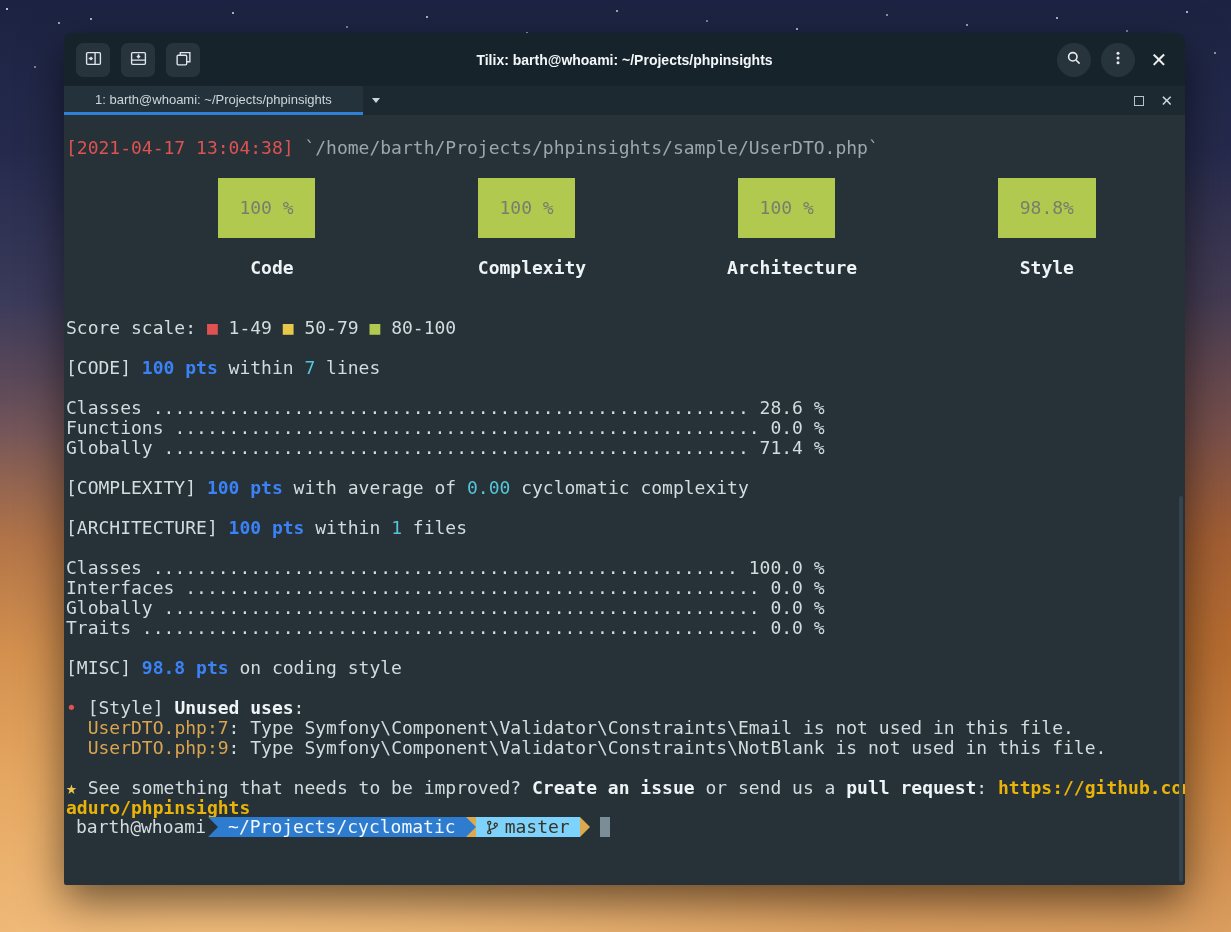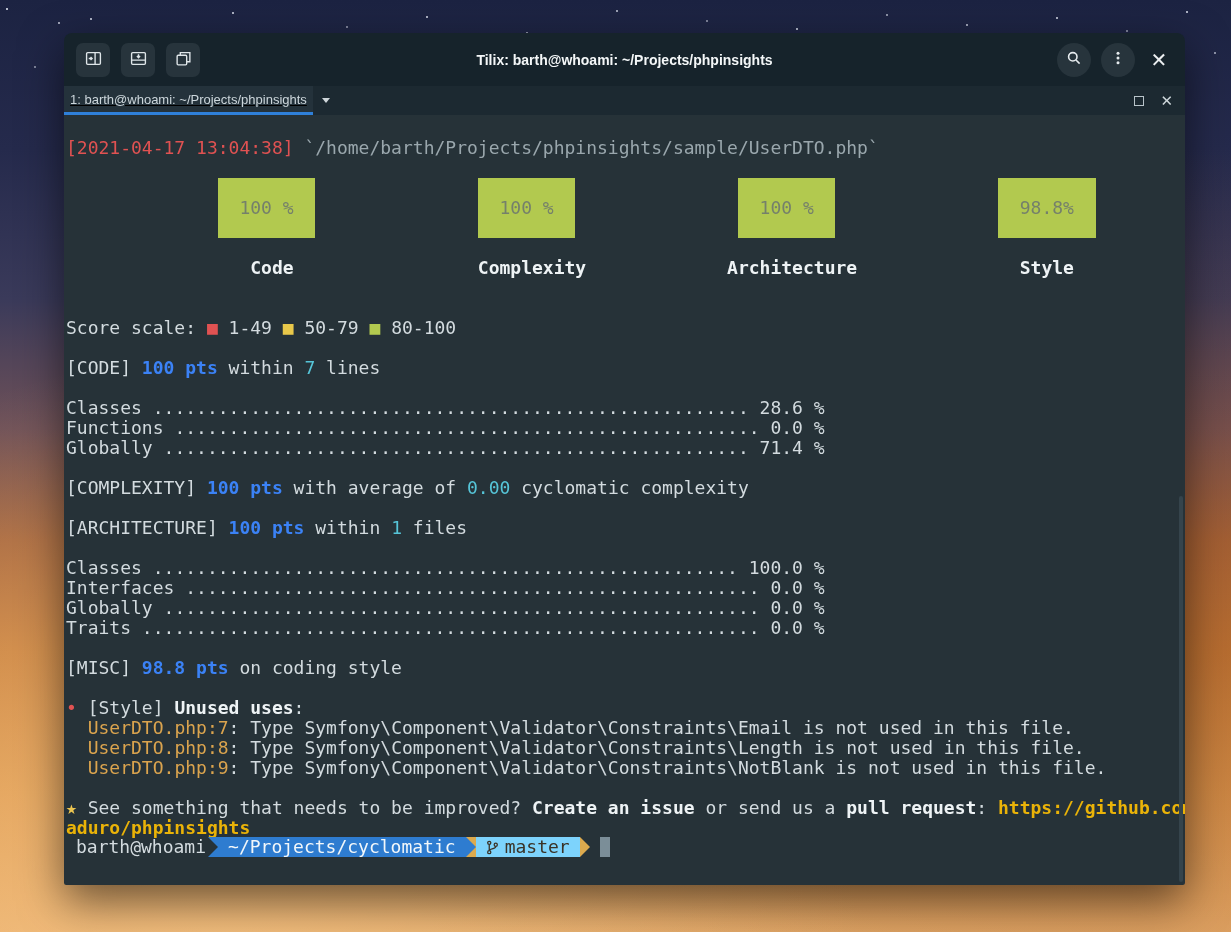--- a/index.html
+++ b/index.html
@@ -31,21 +31,21 @@
   .tb-title{position:absolute;left:0;right:0;text-align:center;color:#f4f7f8;font-weight:700;
     font-size:14px;pointer-events:none;}
   .tb-right{display:flex;gap:10px;align-items:center;margin-left:auto;z-index:2;}
   .tb-circle{width:34px;height:34px;border-radius:50%;background:#27343c;border:none;cursor:pointer;
     display:flex;align-items:center;justify-content:center;padding:0;}
   .tb-close{background:none;border:none;color:#eceff1;font-size:20px;line-height:1;cursor:pointer;
     width:28px;height:28px;padding:0;}
   
   .tabbar{height:29px;background:#1c2931;display:flex;align-items:stretch;flex:0 0 auto;}
   .tab{background:#24323b;border-bottom:3px solid #2f80d9;display:flex;align-items:center;
-    padding:0 6px;cursor:pointer;text-decoration:underline;}
+    padding:0 31px;cursor:pointer;}
   .tab-label{color:#ccd6db;font-size:13px;white-space:nowrap;}
   .tab-caret{width:26px;background:none;border:none;cursor:pointer;display:flex;align-items:center;
     justify-content:center;padding:0;}
   .caret{width:0;height:0;border-left:4px solid transparent;border-right:4px solid transparent;
     border-top:5px solid #cfd6da;}
   .tab-right{margin-left:auto;display:flex;align-items:center;gap:16px;padding-right:12px;}
   .tab-sq{background:none;border:none;cursor:pointer;padding:0;display:flex;}
   .sq{width:8px;height:8px;border:1.2px solid #b9c4ca;display:inline-block;}
   .tab-x{background:none;border:none;color:#cfd8dc;font-size:15px;line-height:1;cursor:pointer;padding:0;}
   
@@ -187,21 +187,20 @@
         <div class="term-line"></div>
         <div class="term-line"><span>Classes </span><span>......................................................</span><span> 100.0 %</span></div>
         <div class="term-line"><span>Interfaces </span><span>.....................................................</span><span> 0.0 %</span></div>
         <div class="term-line"><span>Globally </span><span>.......................................................</span><span> 0.0 %</span></div>
         <div class="term-line"><span>Traits </span><span>.........................................................</span><span> 0.0 %</span></div>
         <div class="term-line"></div>
         <div class="term-line"><span>[MISC] </span><span class="green-bold">98.8 pts</span><span> on coding style</span></div>
         <div class="term-line"></div>
         <div class="term-line"><span class="red">•</span><span> [Style] </span><span class="white-bold">Unused uses</span><span>:</span></div>
         <div class="term-line"><span>  </span><span class="file">UserDTO.php:7</span><span>: Type Symfony\Component\Validator\Constraints\Email is not used in this file.</span></div>
-        <div class="term-line"><span>  </span><span class="file">UserDTO.php:8</span><span>: Type Symfony\Component\Validator\Constraints\Length is not used in this file.</span></div>
         <div class="term-line"><span>  </span><span class="file">UserDTO.php:9</span><span>: Type Symfony\Component\Validator\Constraints\NotBlank is not used in this file.</span></div>
         <div class="term-line"></div>
         <div class="term-line"><span class="sparkle">★</span><span> See something that needs to be improved? </span><span class="white-bold">Create an issue</span><span> or send us a </span><span class="white-bold">pull request</span><span>: </span><span class="link">https://github.com/nunom</span></div>
         <div class="term-line"><span class="link">aduro/phpinsights</span></div>
       </div>
 
     <div class="prompt">
       <span class="p-user">barth@whoami</span>
       <span class="pl-arrow a-bg-blue"></span>
       <span class="pl-seg seg-blue">~/Projects/cyclomatic</span>

